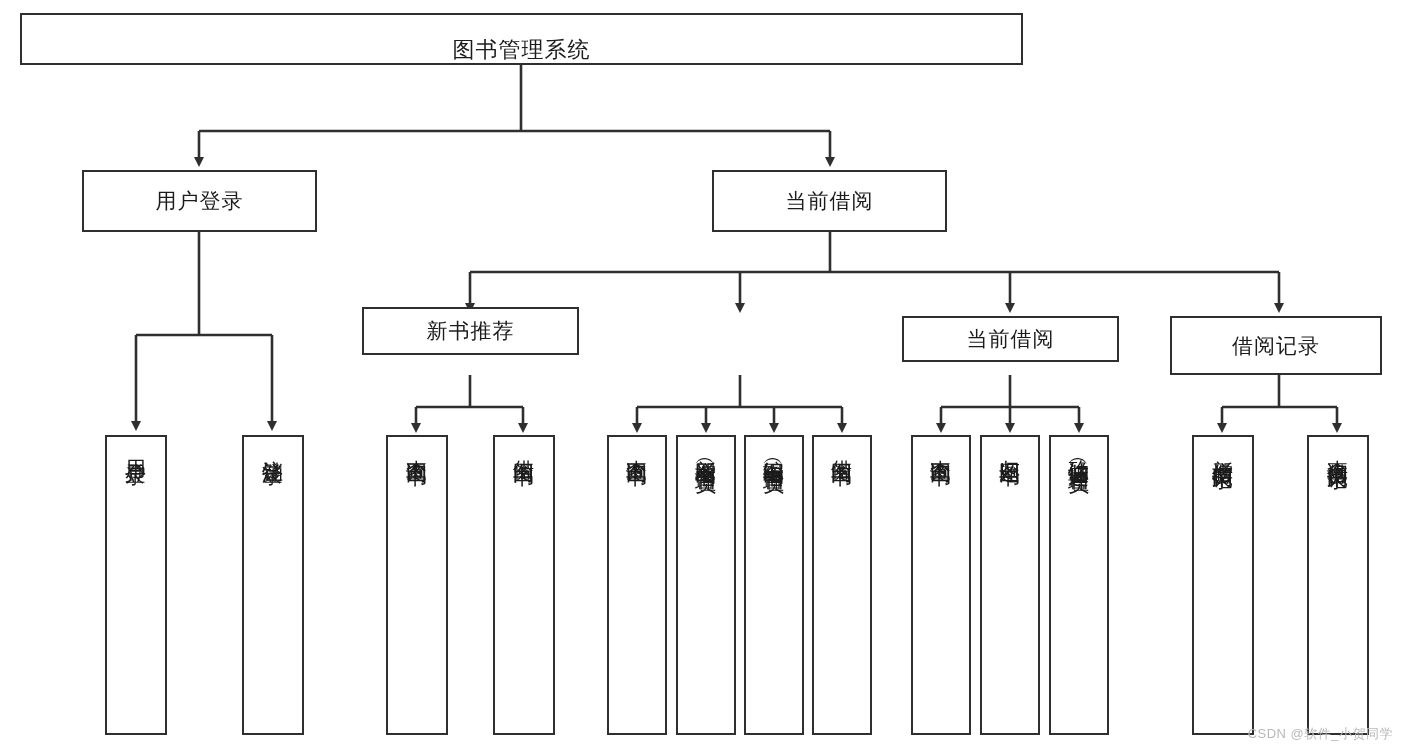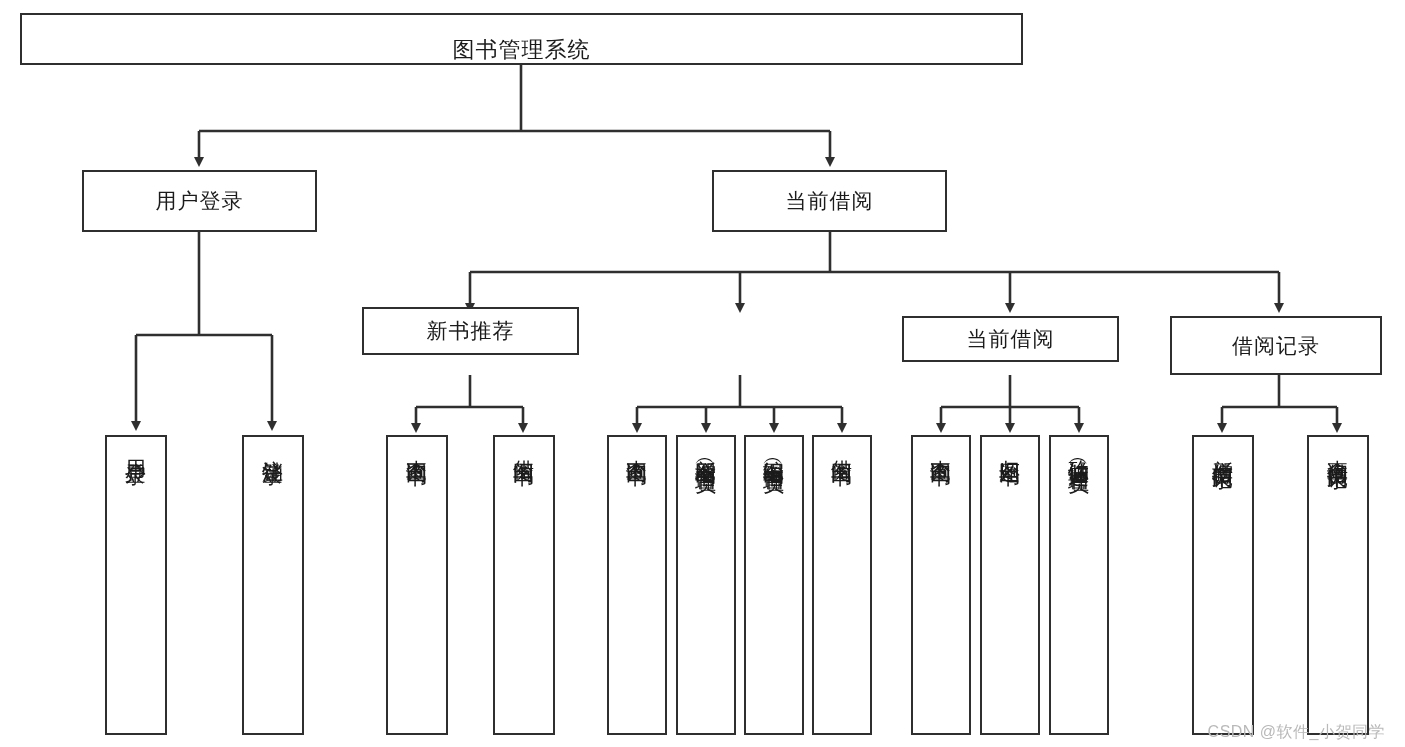--- a/index.html
+++ b/index.html
@@ -54,23 +54,23 @@
     text-orientation: upright;
     font-size: 21px;
     letter-spacing: 2px;
     line-height: 1;
   }
   .node.root .label {
     font-size: 22px;
   }
   .watermark {
     position: absolute;
-    right: 20px;
+    right: 12px;
     bottom: 4px;
-    font-size: 16px;
+    font-size: 13px;
     color: #b9b9b9;
     white-space: nowrap;
     letter-spacing: 0.5px;
     margin-left: 40px;
   }
 </style>
 </head>
 <body>
 
 <div id="diagram-root">

